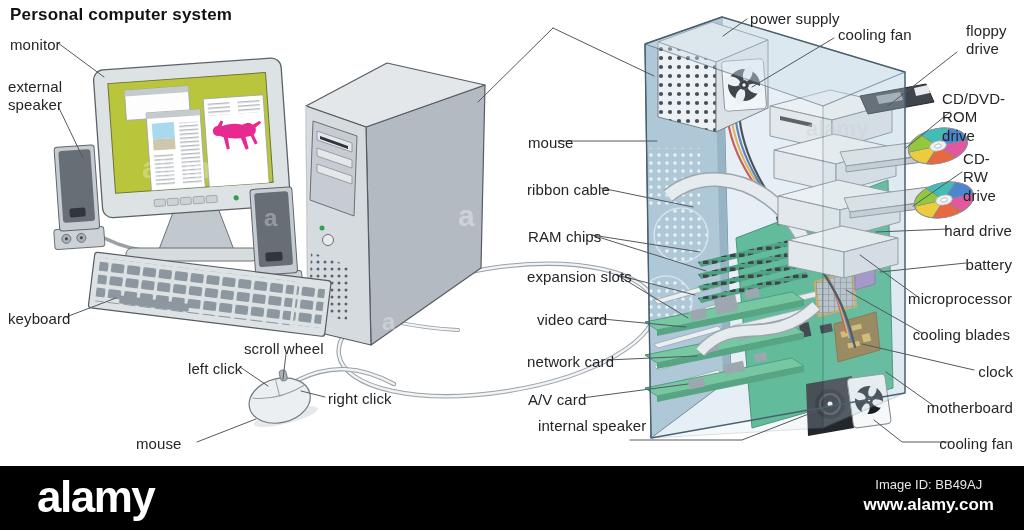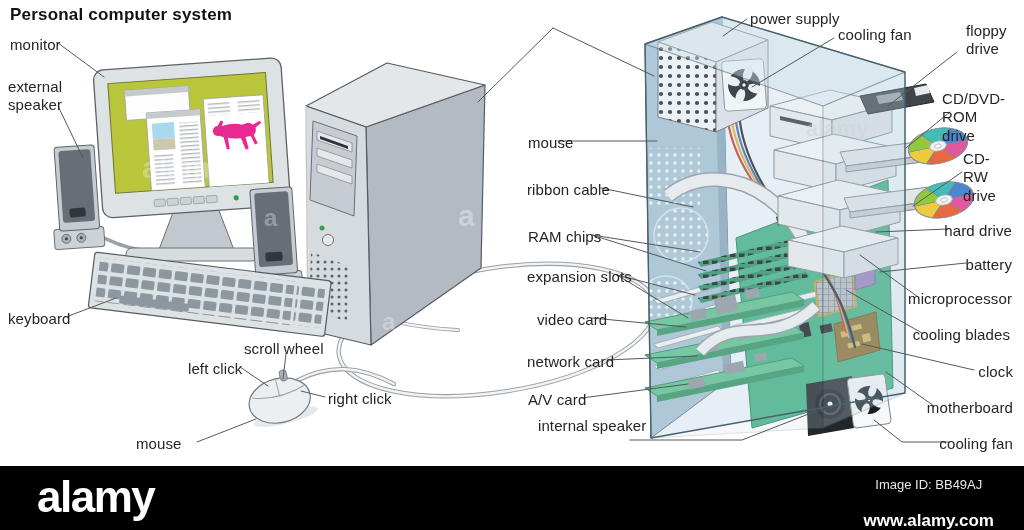--- a/index.html
+++ b/index.html
@@ -8,21 +8,21 @@
   .wrap svg{position:absolute;left:0;top:0;display:block}
   svg text{font-family:"Liberation Sans",sans-serif}
   .ttl{position:absolute;font-weight:bold;font-size:17px;color:#111214;letter-spacing:.2px;white-space:nowrap}
   .lbl{position:absolute;font-size:15px;line-height:1.22;color:#232528;letter-spacing:.1px;white-space:nowrap}
   .lbl.wrapv{white-space:normal}
   .lbl.r{text-align:left}
   .footer{position:absolute;left:0;top:466px;width:1024px;height:64px;background:#000}
   .logo{position:absolute;left:37px;top:6px;color:#fff;font-weight:bold;font-size:44px;letter-spacing:-1.5px}
   .fright{position:absolute;right:30px;top:11px}
   .fid{color:#e8e8e8;font-size:13px;text-align:center}
-  .fsite{color:#fff;font-weight:bold;font-size:17px;text-align:right;margin-top:19px}
+  .fsite{color:#fff;font-weight:bold;font-size:17px;text-align:right;margin-top:3px}
 </style>
 </head>
 <body>
 
 <div class="wrap">
 
 <svg width="1024" height="466" viewBox="0 0 1024 466">
   <defs>
     <pattern id="keys" width="16" height="13" patternUnits="userSpaceOnUse">
       <rect x="1" y="1" width="13" height="9" rx="1.5" fill="#8d97a0"></rect>

